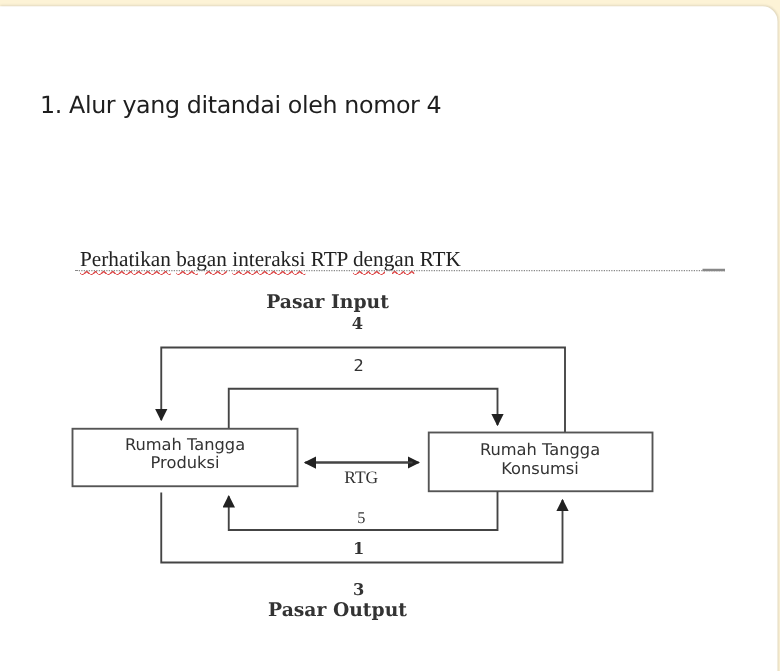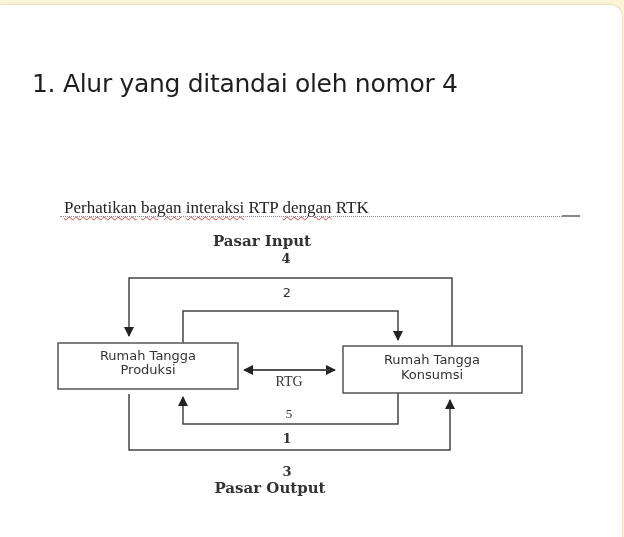--- a/index.html
+++ b/index.html
@@ -11,21 +11,21 @@
   }
   .card {
     position: absolute; left: 0; top: 5px; width: 622px; height: 540px;
     background: #ffffff;
     border-top-right-radius: 12px;
     box-shadow: 0 -1px 2px rgba(0,0,0,0.08), 1px 0 2px rgba(0,0,0,0.06);
   }
   .question {
     position: absolute; left: 32px; top: 55px; width: 560px;
     font-family: "DejaVu Sans", sans-serif;
-    font-size: 25px; line-height: 48px; color: #1e1e1e;
+    font-size: 19px; line-height: 48px; color: #1e1e1e;
     letter-spacing: -0.3px;
   }
   .figure {
     position: absolute; left: 0; top: 190px; width: 496px; height: 320px;
   }
   .fig-caption {
     position: absolute; left: 64px; top: 8px;
     font-family: "Liberation Serif", serif; font-size: 17px; color: #222;
     white-space: nowrap;
   }

